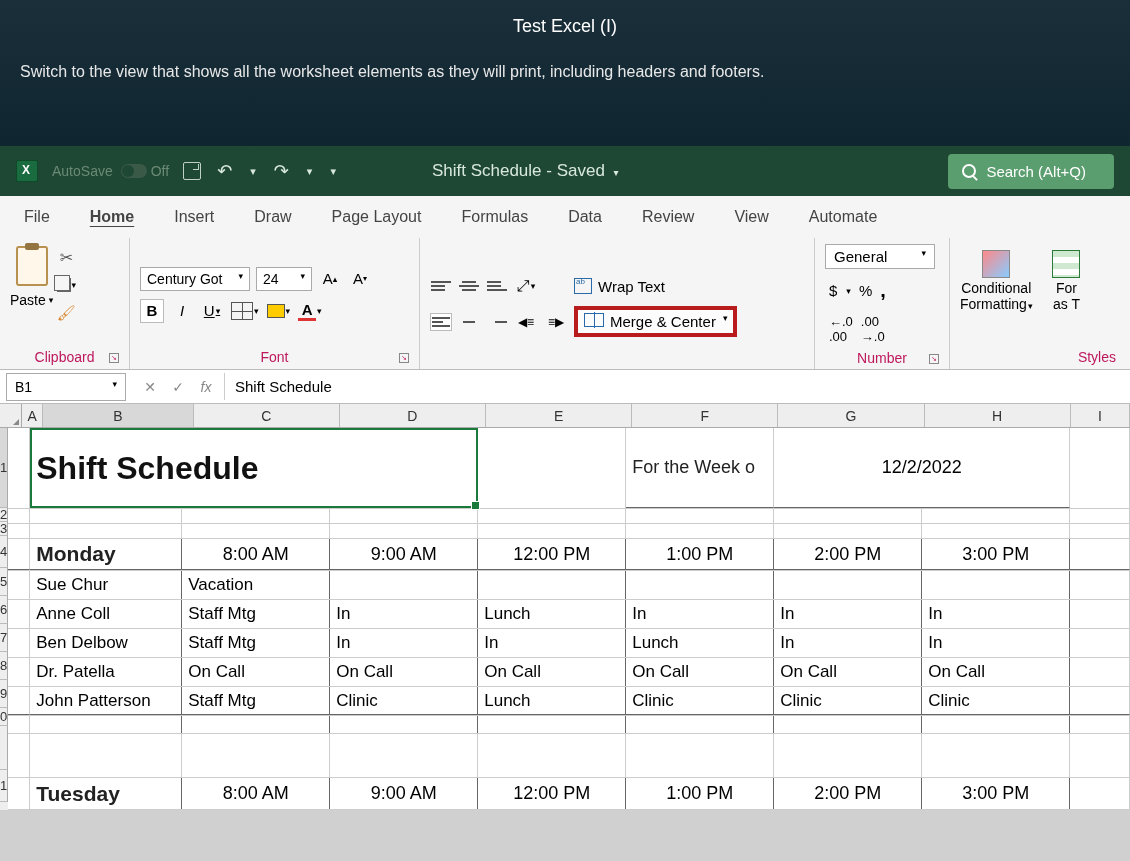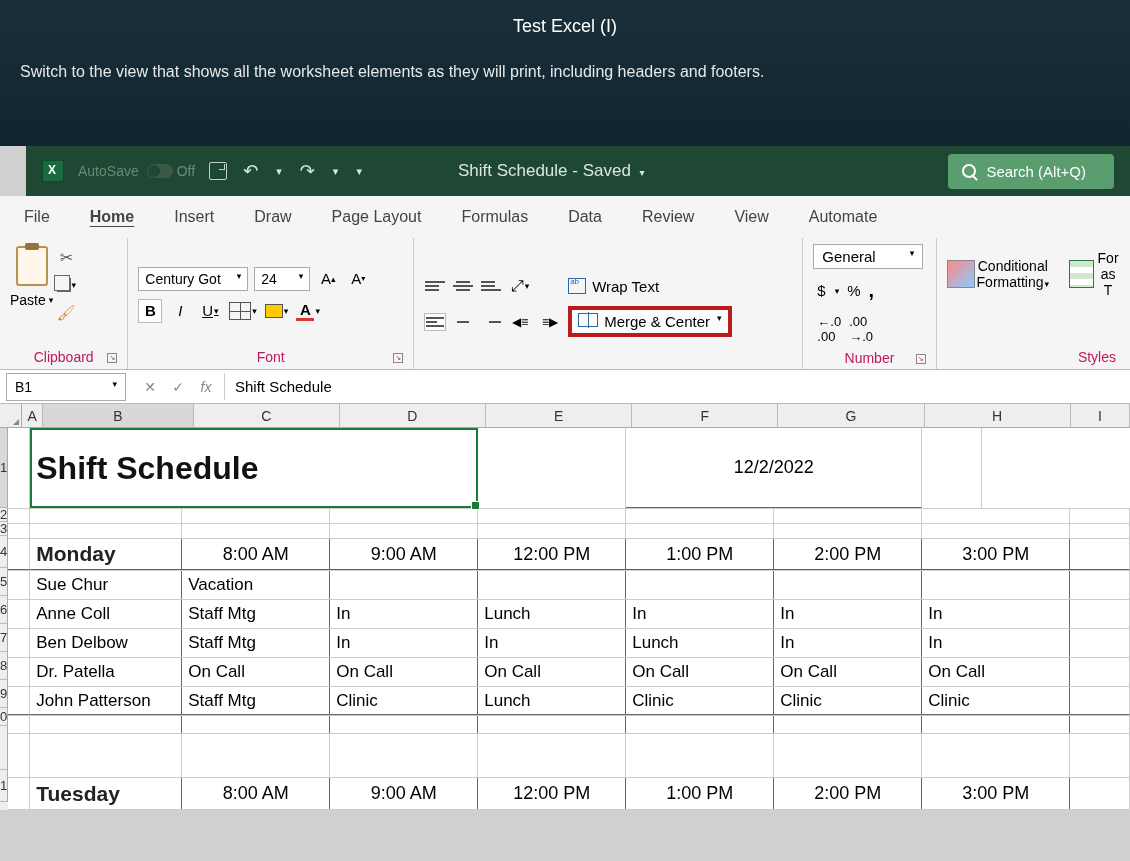--- a/index.html
+++ b/index.html
@@ -2,21 +2,21 @@
 <html><head>
 <meta charset="utf-8">
 <style>
 * { margin:0; padding:0; box-sizing:border-box; font-family:"Segoe UI",Arial,sans-serif; }
 body { background:#d0d0d0; width:1130px; height:861px; overflow:hidden; }
 
 .banner { background:linear-gradient(180deg,#1a2f3a 0%,#0f2530 100%); color:#fff; padding:16px 20px 40px; height:146px; }
 .banner-title { text-align:center; font-size:18px; font-weight:500; margin-bottom:26px; }
 .banner-msg { font-size:16px; color:#e8e8e8; }
 
-.titlebar { background:#1e4734; color:#d8e8dc; display:flex; align-items:center; height:50px; padding:0 16px; gap:14px; font-size:15px;margin-left:26px; }
+.titlebar { background:#1e4734; color:#d8e8dc; display:flex; align-items:center; height:50px; padding:0 16px; gap:14px; font-size:15px; }
 .app-icon { width:22px; height:22px; background:#1a6b3f; border:1px solid #0d4a28; border-radius:2px; position:relative; }
 .app-icon:after { content:"X"; position:absolute; top:2px; left:5px; font-size:12px; color:#fff; font-weight:bold; }
 .autosave { color:#6b8a76; font-size:14px; display:flex; align-items:center; gap:4px; }
 .toggle-off { width:26px; height:14px; background:#3a5a47; border-radius:7px; position:relative; margin-left:4px; }
 .toggle-off:after { content:""; position:absolute; left:1px; top:1px; width:12px; height:12px; background:#1e4734; border-radius:50%; }
 .save-icon { width:18px; height:18px; border:1.5px solid #c0d0c5; border-radius:2px; position:relative; }
 .save-icon:after { content:""; position:absolute; top:1px; right:1px; width:5px; height:5px; border-right:1.5px solid #c0d0c5; border-bottom:1.5px solid #c0d0c5; }
 .undo-btn,.redo-btn { cursor:pointer; font-size:18px; padding:0 2px; }
 .qat-more { font-size:11px; padding:0 2px; }
 .doc-title { margin-left:80px; font-size:17px; }
@@ -78,21 +78,21 @@
 .wrap-icon:after { content:"ab"; position:absolute; font-size:8px; top:-2px; left:1px; color:#2a6aa8; }
 .merge-cell { display:flex; gap:6px; padding:3px 6px; border:4px solid #b91c1c; background:#fcfcfc; font-size:15px; cursor:pointer; }
 .merge-icon { width:20px; height:14px; border:1.5px solid #2a6aa8; position:relative; }
 .merge-icon:after { content:""; position:absolute; left:50%; top:-2px; bottom:-2px; width:1px; background:#2a6aa8; }
 
 .num-format { border:1px solid #aaa; background:#fff; padding:3px 8px; font-size:15px; width:110px; display:flex; justify-content:space-between; }
 .num-row { display:flex; gap:8px; font-size:15px; align-items:center; padding:2px 4px; }
 .dec-btn { font-size:13px; }
 
 .styles-col { display:flex; gap:20px; }
-.style-item { text-align:center; font-size:14px; display:flex; flex-direction:row; align-items:center; gap:2px; }
+.style-item { text-align:center; font-size:14px; display:flex; flex-direction:column; align-items:center; gap:2px; }
 .cond-icon { width:28px; height:28px; background:linear-gradient(135deg,#f88 0%,#8cf 100%); border:1px solid #888; }
 .table-icon { width:28px; height:28px; border:1.5px solid #2a7a3a; background:repeating-linear-gradient(#cfe8d0 0 6px,#fff 6px 12px); }
 
 .fbar-row { display:flex; align-items:center; background:#fff; border-bottom:1px solid #bbb; height:34px; }
 .name-box { width:120px; border:1px solid #aaa; padding:5px 8px; font-size:14px; display:flex; justify-content:space-between; background:#fff; margin:0 6px; }
 .fbar-btns { display:flex; gap:4px; padding:0 6px; }
 .fbar-btn { width:24px; height:24px; display:flex; align-items:center; justify-content:center; color:#888; font-size:14px; }
 .fx { font-style:italic; font-size:14px; }
 .formula-input { flex:1; border-left:1px solid #ccc; padding:5px 10px; font-size:15px; }
 
@@ -359,20 +359,21 @@
       <div class="rowh" style="height:44px"></div>
       <div class="rowh" style="height:32px">1</div>
     </div>
 
     <div class="cells">
 
       <div class="row row-tall">
         <div class="cell c-A"></div>
         <div class="cell title-cell" style="width:448px">Shift Schedule</div>
         <div class="cell c-E"></div>
+        <div class="cell c-F weeklabel bdr-b">For the Week o</div>
         <div class="cell c-G date-cell bdr-b" style="width:296px">12/2/2022</div>
         <div class="cell c-I"></div>
       </div>
       <div class="sel-outline"></div>
 
       <div class="row row-thin">
           <div class="cell c-A"></div>
           <div class="cell c-B"></div>
           <div class="cell c-C"></div>
           <div class="cell c-D"></div>

